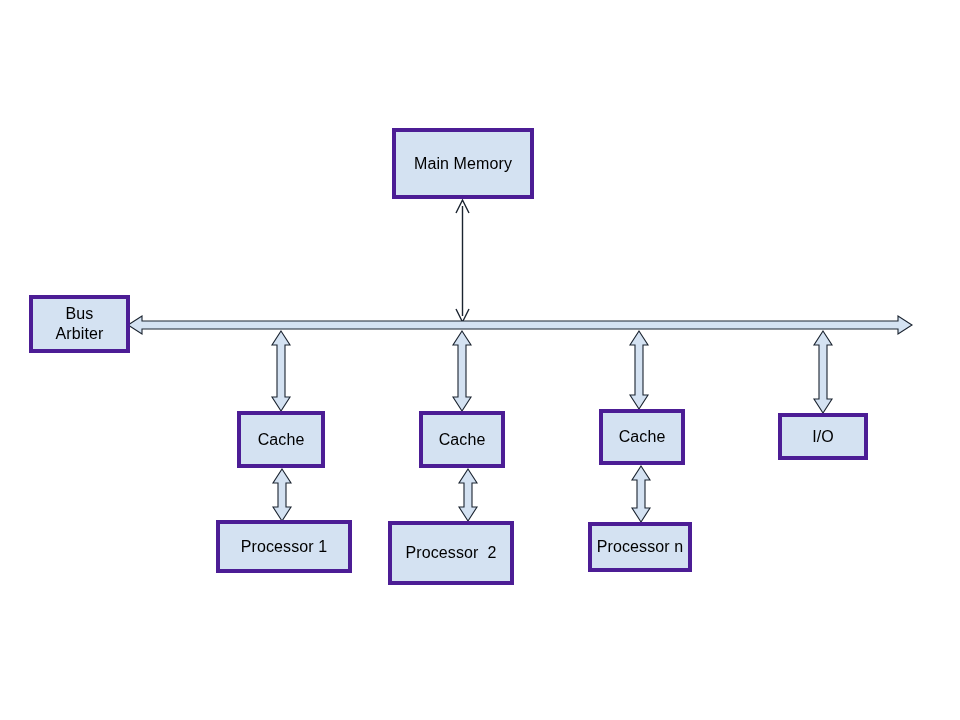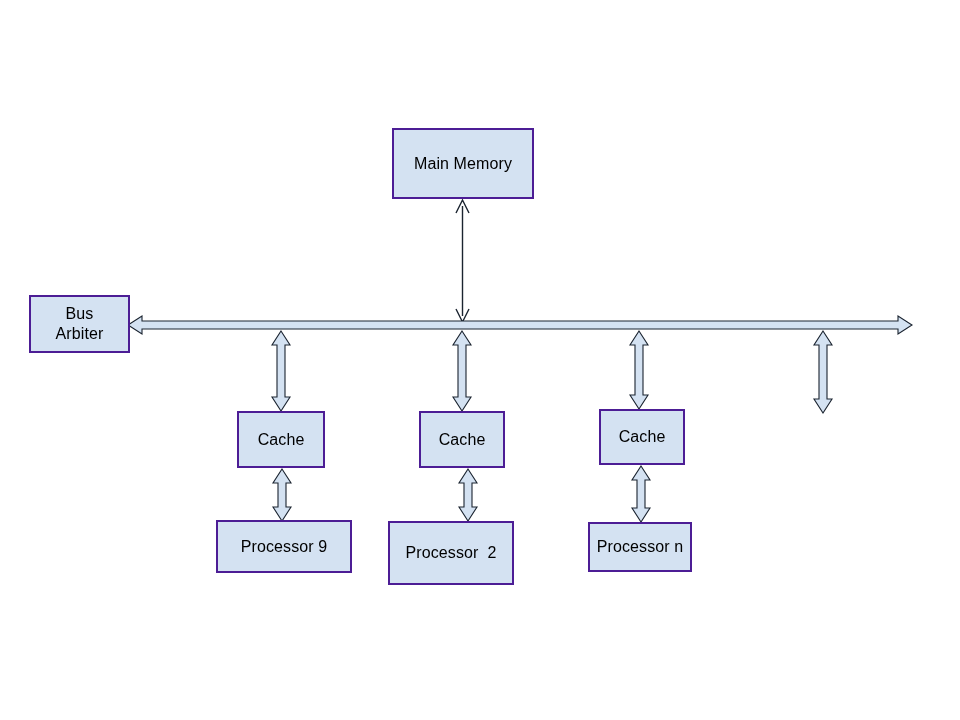--- a/index.html
+++ b/index.html
@@ -17,21 +17,21 @@
     width: 960px;
     height: 720px;
     background: #ffffff;
     overflow: hidden;
   }
   
   .node {
     position: absolute;
     box-sizing: border-box;
     background: #d4e2f2;
-    border: 2px solid #4c1d95;
+    border: 4px solid #4c1d95;
     display: flex;
     align-items: center;
     justify-content: center;
     text-align: center;
     color: #000000;
     font-size: 16px;
     line-height: 1.22;
     white-space: pre;
     letter-spacing: 0.1px;
   }
@@ -216,23 +216,26 @@
   </div>
 
   <div class="node" style="left:419px; top:411px; width:86px; height:57px;">
     <span class="label">Cache</span>
   </div>
 
   <div class="node" style="left:599px; top:409px; width:86px; height:56px;">
     <span class="label">Cache</span>
   </div>
 
+  <div class="node" style="left:778px; top:413px; width:90px; height:47px;">
+    <span class="label">I/O</span>
+  </div>
 
   <div class="node" style="left:216px; top:520px; width:136px; height:53px;">
-    <span class="label">Processor 9</span>
+    <span class="label">Processor 1</span>
   </div>
 
   <div class="node" style="left:388px; top:521px; width:126px; height:64px;justify-content:center;">
     <span class="label">Processor  2</span>
   </div>
 
   <div class="node" style="left:588px; top:522px; width:104px; height:50px;">
     <span class="label">Processor n</span>
   </div>
 

